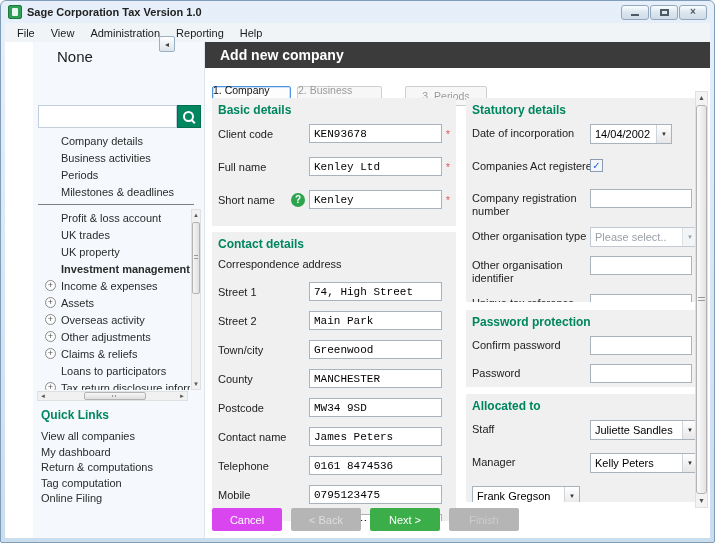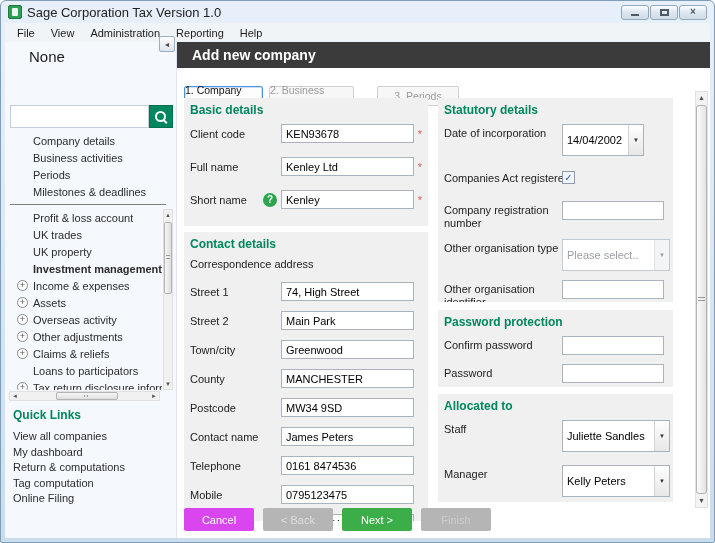--- a/index.html
+++ b/index.html
@@ -7,41 +7,41 @@
   .window { position:relative; width:715px; height:543px;
     background:linear-gradient(#e7f0fa,#cadded); border:1px solid #7f9db9;
     border-radius:6px 6px 2px 2px; overflow:hidden; }
 
   
   .titlebar { height:22px; display:flex; align-items:center; padding:0 7px; }
   .app-icon { width:14px; height:14px; background:#2f9e57; border:1px solid #1d7a3e;
     border-radius:2px; margin-right:5px; position:relative; }
   .app-icon::after { content:""; position:absolute; left:3px; top:2px; width:6px; height:8px;
     background:#eaf7ee; border-radius:1px; }
-  .title-text { font-size:13px; color:#222; }
+  .title-text { font-size:11px; color:#222;font-weight:bold; }
   .win-btns { margin-left:auto; display:flex; gap:1px; }
   .win-btn { width:28px; height:15px; border:1px solid #92a7bb; border-radius:3px;
     background:linear-gradient(#fbfdfe,#dce6ef 50%,#cfdbe7); display:flex;
     align-items:center; justify-content:center; cursor:default; }
   .ic-min { width:8px; height:2px; background:#4d5a66; margin-top:5px; }
   .ic-max { width:9px; height:7px; border:2px solid #4d5a66; }
   .ic-close { font-size:10px; color:#4d5a66; font-weight:bold; line-height:10px; }
 
   
   .client { position:absolute; left:4px; right:4px; top:22px; bottom:4px;
     background:#fff; overflow:hidden; }
   .menubar { height:19px; background:#f1f4f7; display:flex; align-items:center;
     padding-left:4px; }
   .menu-item { font-size:11px; color:#1a1a1a; padding:2px 8px; cursor:default; }
   .collapse-btn { position:absolute; left:154px; top:13px; width:16px; height:16px;
     z-index:9; border:1px solid #9ab0c4; border-radius:2px;
     background:linear-gradient(#fefefe,#dde4ea); font-size:8px; color:#444;
     display:flex; align-items:center; justify-content:center; }
 
-  .app-body { position:absolute; top:19px; left:0; right:0; bottom:0; display:flex; }
+  .app-body { position:absolute; top:19px; left:0; right:0; bottom:0; display:flex;padding-left:28px; }
 
   
   .sidebar { width:172px; background:#f5f9fd; border-right:1px solid #dde6ee;
     position:relative; flex:none; }
   .none-title { position:absolute; left:24px; top:6px; font-size:15px; color:#1c1c1c; }
   .search-row { position:absolute; left:5px; top:63px; display:flex; }
   .search-input { width:139px; height:23px; border:1px solid #c2cfda; font-size:11px;
     padding:0 4px; background:#fff; }
   .search-btn { width:24px; height:23px; background:#00875f; border:1px solid #006f4e;
     display:flex; align-items:center; justify-content:center; cursor:pointer; }
@@ -107,36 +107,36 @@
   .form-area { position:absolute; left:7px; top:56px; right:20px; bottom:32px; }
   .col-left { position:absolute; left:0; top:0; width:244px; }
   .col-right { position:absolute; left:254px; top:0; width:235px; }
   .sect { background:#f0f0f0; padding:5px 6px; overflow:hidden; }
   .sect-title { font-size:12px; font-weight:bold; color:#00865f; margin-bottom:7px; }
   .sect-sub { font-size:11px; color:#222; margin-bottom:12px; }
 
   .row-l { display:flex; align-items:center; margin-bottom:10px; }
   .row-l .lbl { flex:1; font-size:11px; color:#222; }
   .inp { width:133px; height:19px; border:1px solid #a9b3bd; background:#fff;
-    font-size:11px; padding:0 4px; font-family:Liberation Sans, sans-serif; color:#000; }
+    font-size:11px; padding:0 4px; font-family:Liberation Mono, monospace; color:#000; }
   .ast { width:8px; text-align:right; color:#e05c5c; font-size:11px; flex:none; }
   .help-ic { width:14px; height:14px; border-radius:50%; background:#2da44e; color:#fff;
     font-size:10px; font-weight:bold; text-align:center; line-height:14px; margin-right:4px;
     flex:none; cursor:pointer; }
   .sect-basic .row-l { margin-bottom:14px; }
   .sect-basic { height:128px; margin-bottom:6px; }
   .sect-contact { height:289px; }
 
   .row-r { display:flex; align-items:flex-start; margin-bottom:9px; }
   .row-r .lbl { width:118px; flex:none; font-size:11px; color:#222; padding-top:3px;
     line-height:13px; }
   .ctrl { flex:1; display:flex; align-items:center; }
   .inp-r { width:102px; height:19px; border:1px solid #a9b3bd; background:#fff;
     font-size:11px; padding:0 4px; font-family:inherit; }
-  .combo { height:32px; border:1px solid #a9b3bd; background:#fff; display:flex;
+  .combo { height:20px; border:1px solid #a9b3bd; background:#fff; display:flex;
     align-items:center; cursor:pointer; }
   .combo-text { flex:1; font-size:11px; padding:0 4px; white-space:nowrap; overflow:hidden; }
   .combo-arrow { width:15px; align-self:stretch; border-left:1px solid #cdd4da;
     background:linear-gradient(#fefefe,#e7e7e7); display:flex; align-items:center;
     justify-content:center; font-size:6px; color:#333; flex:none; }
   .combo.date { width:82px; }
   .combo.sel { width:108px; }
   .combo.disabled { border-color:#c3cad1; }
   .combo.disabled .combo-text { color:#9aa0a6; }
   .combo.disabled .combo-arrow { color:#9aa0a6; background:#f3f4f5; border-left-color:#dde1e5; }

